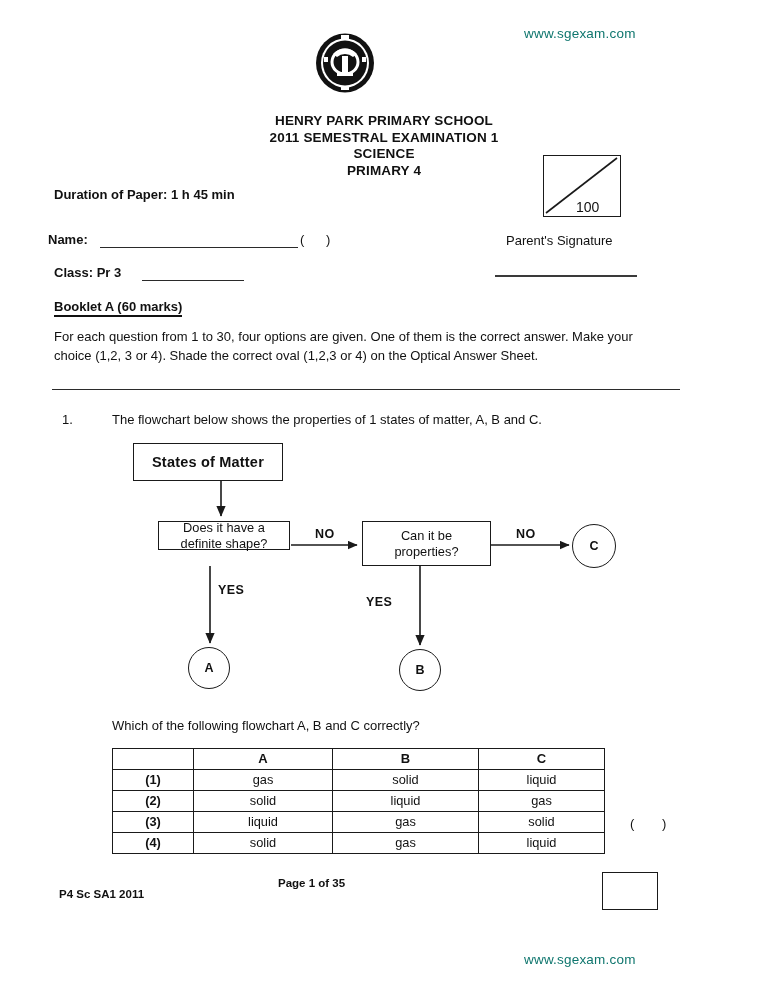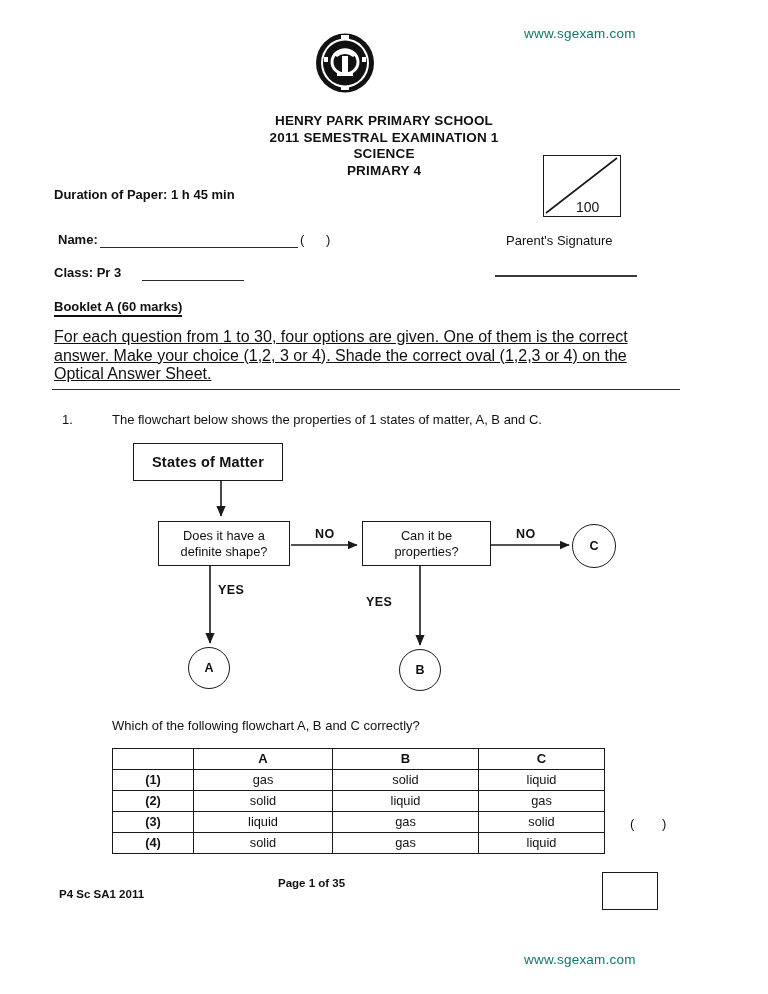--- a/index.html
+++ b/index.html
@@ -45,25 +45,24 @@
     white-space: nowrap;
   }
   .school-head div { white-space: nowrap; }
 
   
   .t { font-size: 13px; line-height: 17px; white-space: nowrap; }
   .b { font-weight: bold; }
   .u-thick { border-bottom: 2px solid #111; display: inline-block; padding-bottom: 0px; }
 
   .para {
-    font-size: 16px;
+    font-size: 13px;
     line-height: 18.5px;
     width: 600px;
     white-space: normal;
-    text-decoration: underline;
   }
 
   
   .fill-line {
     border-bottom: 1.5px solid #2a2a2a;
     height: 0;
   }
   .sig-line {
     border-bottom: 2px solid #3a3a3a;
     height: 0;
@@ -191,21 +190,21 @@
     </svg>
   </div>
   <div class="abs marks-num" style="left:576px; top:199px;">100</div>
 
   <div class="abs t" style="left:506px; top:232px;">Parent's Signature</div>
 
   <div class="abs sig-line" style="left:495px; top:275px; width:142px;"></div>
 
   <div class="abs t b" style="left:54px; top:186px;">Duration of Paper: 1 h 45 min</div>
 
-  <div class="abs t b" style="left:58px; top:231px;">Name:</div>
+  <div class="abs t b" style="left:48px; top:231px;">Name:</div>
   <div class="abs fill-line" style="left:100px; top:247px; width:198px;"></div>
   <div class="abs t" style="left:300px; top:231px;">(</div>
   <div class="abs t" style="left:326px; top:231px;">)</div>
 
   <div class="abs t b" style="left:54px; top:264px;">Class: Pr 3</div>
   <div class="abs fill-line" style="left:142px; top:280px; width:102px;"></div>
 
   <div class="abs t b" style="left:54px; top:298px;">
     <span class="u-thick">Booklet A (60 marks)</span>
   </div>
@@ -234,21 +233,21 @@
       <line x1="210" y1="566" x2="210" y2="643" stroke="#1a1a1a" stroke-width="1.6" marker-end="url(#ah)"></line>
 
       <line x1="420" y1="566" x2="420" y2="645" stroke="#1a1a1a" stroke-width="1.6" marker-end="url(#ah)"></line>
     </svg>
   </div>
 
   <div class="abs fc-box" style="left:133px; top:443px; width:150px; height:38px;">
     <span class="fc-title">States of Matter</span>
   </div>
 
-  <div class="abs fc-box" style="left:158px; top:521px; width:132px; height:45px;">
+  <div class="abs fc-box" style="left:158px; top:521px; width:132px; height:29px;">
     <span class="fc-q">
       <span>Does it have a</span><br>
       <span>definite shape?</span>
     </span>
   </div>
 
   <div class="abs fc-box" style="left:362px; top:521px; width:129px; height:45px;">
     <span class="fc-q">
       <span>Can it be</span><br>
       <span>properties?</span>

